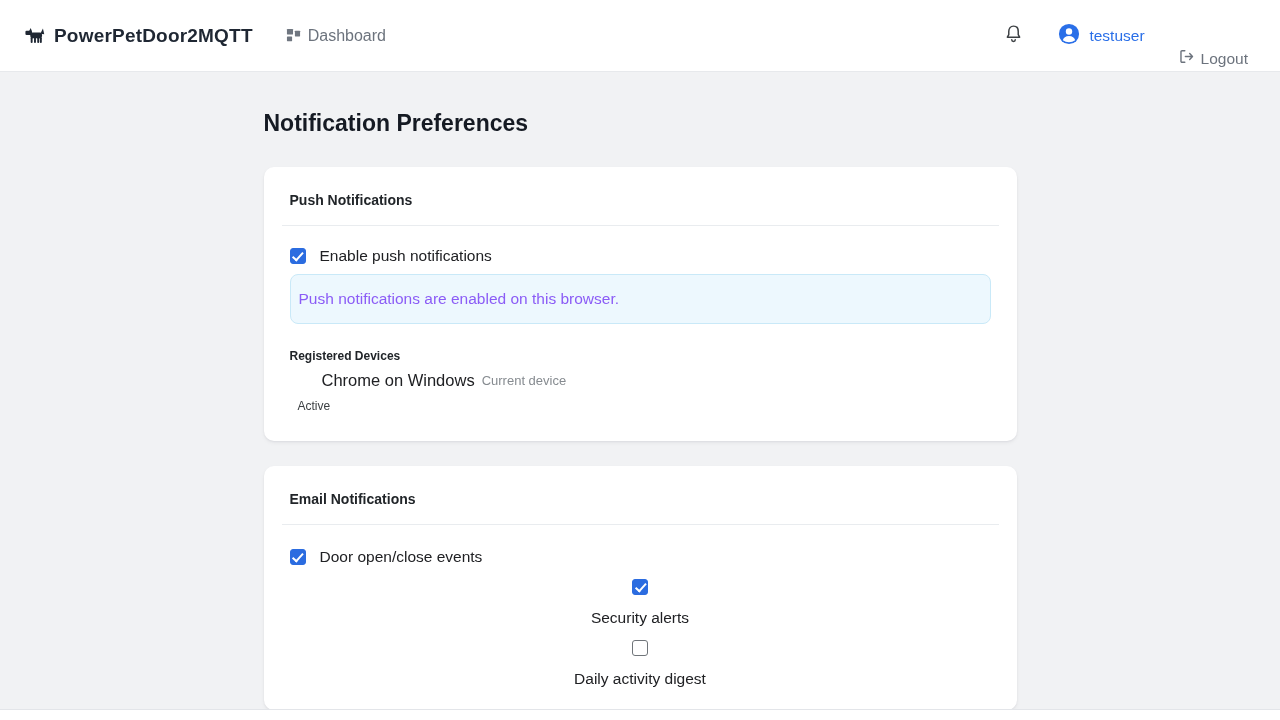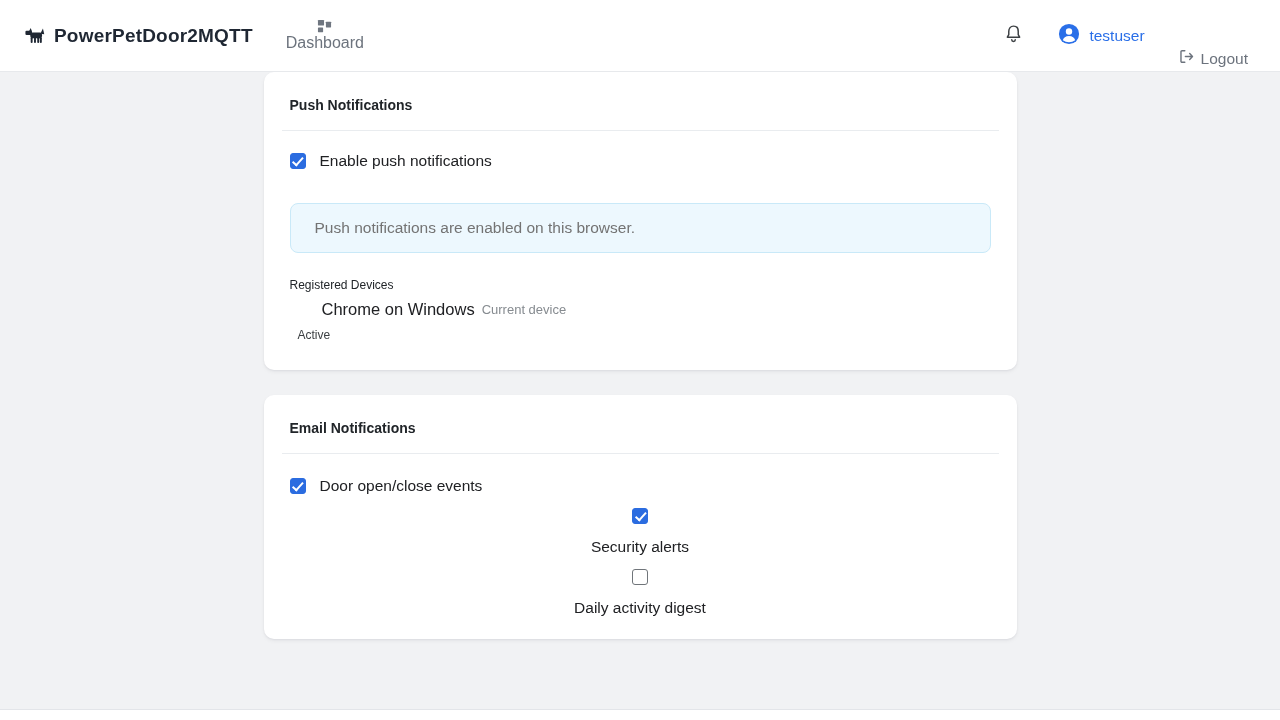--- a/index.html
+++ b/index.html
@@ -12,21 +12,21 @@
     height: 72px; background: #ffffff; flex: 0 0 auto;
     display: flex; align-items: center; justify-content: space-between;
     padding: 0 32px 0 25px;
     border-bottom: 1px solid #e7e9ec;
     box-shadow: 0 1px 2px rgba(0,0,0,0.04);
   }
   .nav-left { display: flex; align-items: center; }
   .brand { display: flex; align-items: center; gap: 8px; cursor: pointer; }
   .brand-icon { color: #1f2733; display: inline-flex; }
   .brand-text { font-size: 19px; font-weight: 700; color: #1f2733; letter-spacing: 0.2px; }
-  .nav-link { display: flex; align-items: center; margin-left: 33px; cursor: pointer; flex-direction: column; }
+  .nav-link { display: flex; align-items: center; gap: 7px; margin-left: 33px; cursor: pointer; }
   .nav-link .glyph { color: #6f7680; display: inline-flex; }
   .nav-link-label { font-size: 16px; color: #6c737d; }
 
   .nav-right { display: flex; align-items: center; gap: 34px; }
   .bell-btn { background: none; border: none; display: inline-flex; cursor: pointer; padding: 0; }
   .user-chip { display: flex; align-items: center; gap: 9px; cursor: pointer; }
   .user-name { font-size: 15.5px; color: #2a6fe8; }
   .logout { display: flex; align-items: center; gap: 7px; cursor: pointer; margin-top: 46px; }
   .logout-label { font-size: 15.5px; color: #6c737d; }
 
@@ -55,26 +55,26 @@
   }
   .checkbox.checked { background: #2b6ce0; border-color: #2b6ce0; }
   .checkbox.checked::after {
     content: ""; position: absolute; left: 4.5px; top: 0.5px;
     width: 4px; height: 8.5px;
     border-right: 2px solid #fff; border-bottom: 2px solid #fff;
     transform: rotate(42deg);
   }
 
   .alert-info {
-    margin: 33px 0 25px; background: #edf8fe; border: 1px solid #c9e9f8;
-    border-radius: 8px; padding: 15px 24px;
-    color: #737373; font-size: 15.5px;
-  }
-
-  .devices-heading { font-size: 12px; font-weight: 400; color: #212529; margin-bottom: 8px; }
+    margin: 9px 0 25px; background: #edf8fe; border: 1px solid #c9e9f8;
+    border-radius: 8px; padding: 15px 8px;
+    color: #8b5cf6; font-size: 15.5px;
+  }
+
+  .devices-heading { font-size: 12px; font-weight: 700; color: #212529; margin-bottom: 8px; }
   .device-row { display: flex; align-items: center; gap: 7px; margin-left: 32px; }
   .device-name { font-size: 16.5px; color: #202124; }
   .device-badge { font-size: 13px; color: #868b90; }
   .device-status { font-size: 12px; color: #3c4043; margin: 9px 0 0 8px; }
 
   
   .footer { flex: 0 0 auto; height: 11px; background: #ffffff; border-top: 1px solid #e3e5e9; }
 </style>
 </head>
 <body>
@@ -138,20 +138,21 @@
             <path d="M6.8 8 h7.2 M11.4 4.9 L14.4 8 L11.4 11.1" stroke="#6c737d" stroke-width="1.5" stroke-linecap="round" stroke-linejoin="round"></path>
           </svg>
         </span>
         <span class="logout-label">Logout</span>
       </div>
     </div>
   </header>
 
   <main>
     <div class="container">
+      <h1 class="page-title">Notification Preferences</h1>
 
       <section class="card">
         <div class="card-header">
           <h2 class="card-title">Push Notifications</h2>
         </div>
         <hr class="divider">
         <div class="card-body">
           <label class="check-row">
             <span class="checkbox checked"></span>
             <span class="check-label">Enable push notifications</span>

